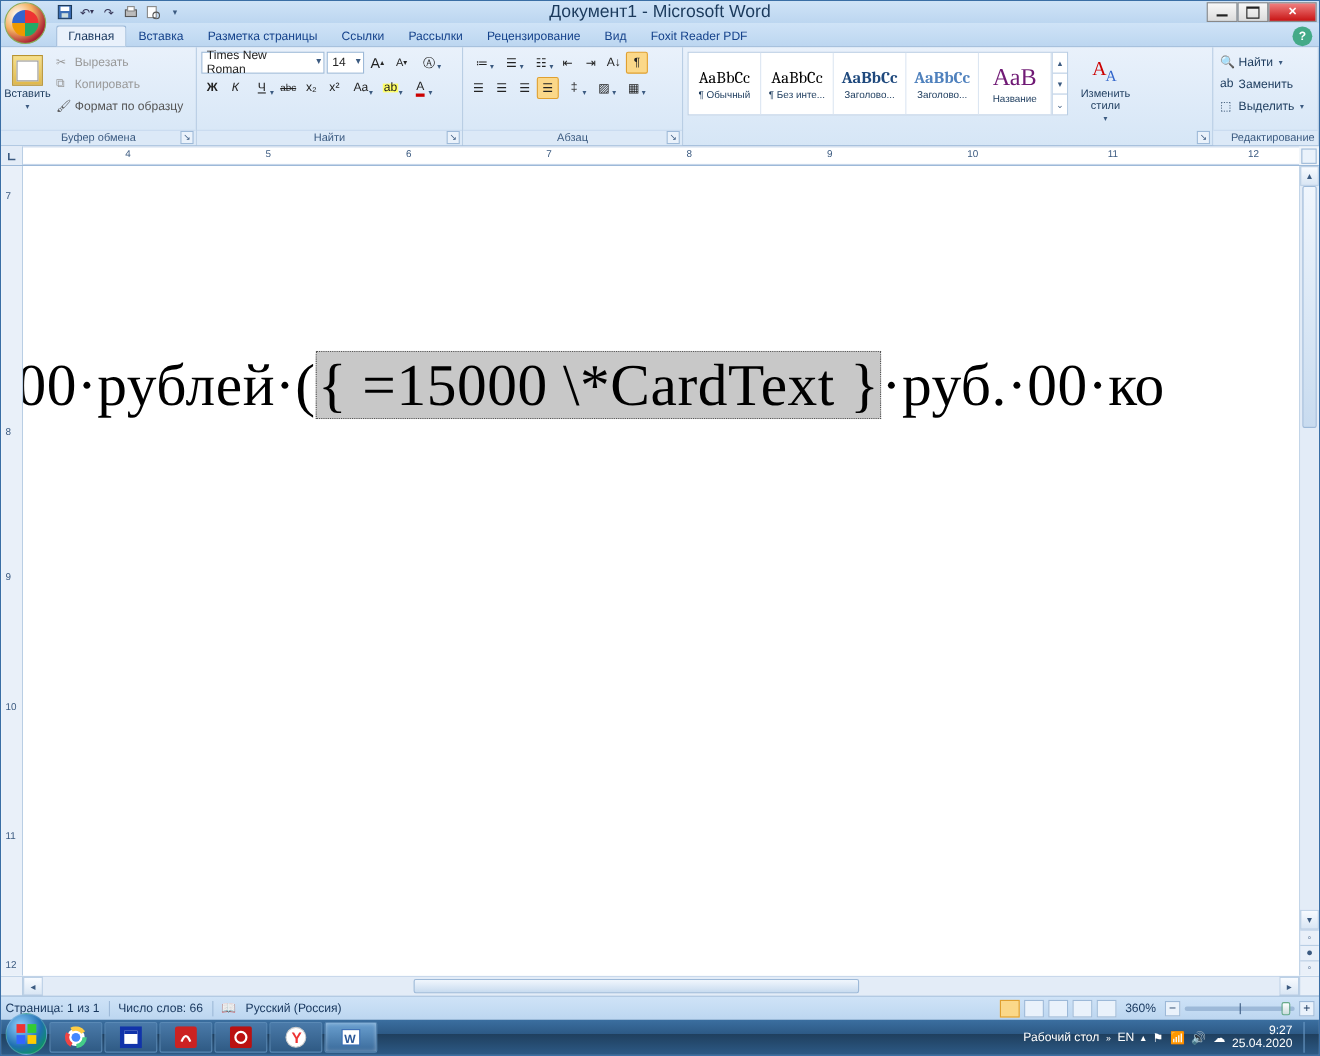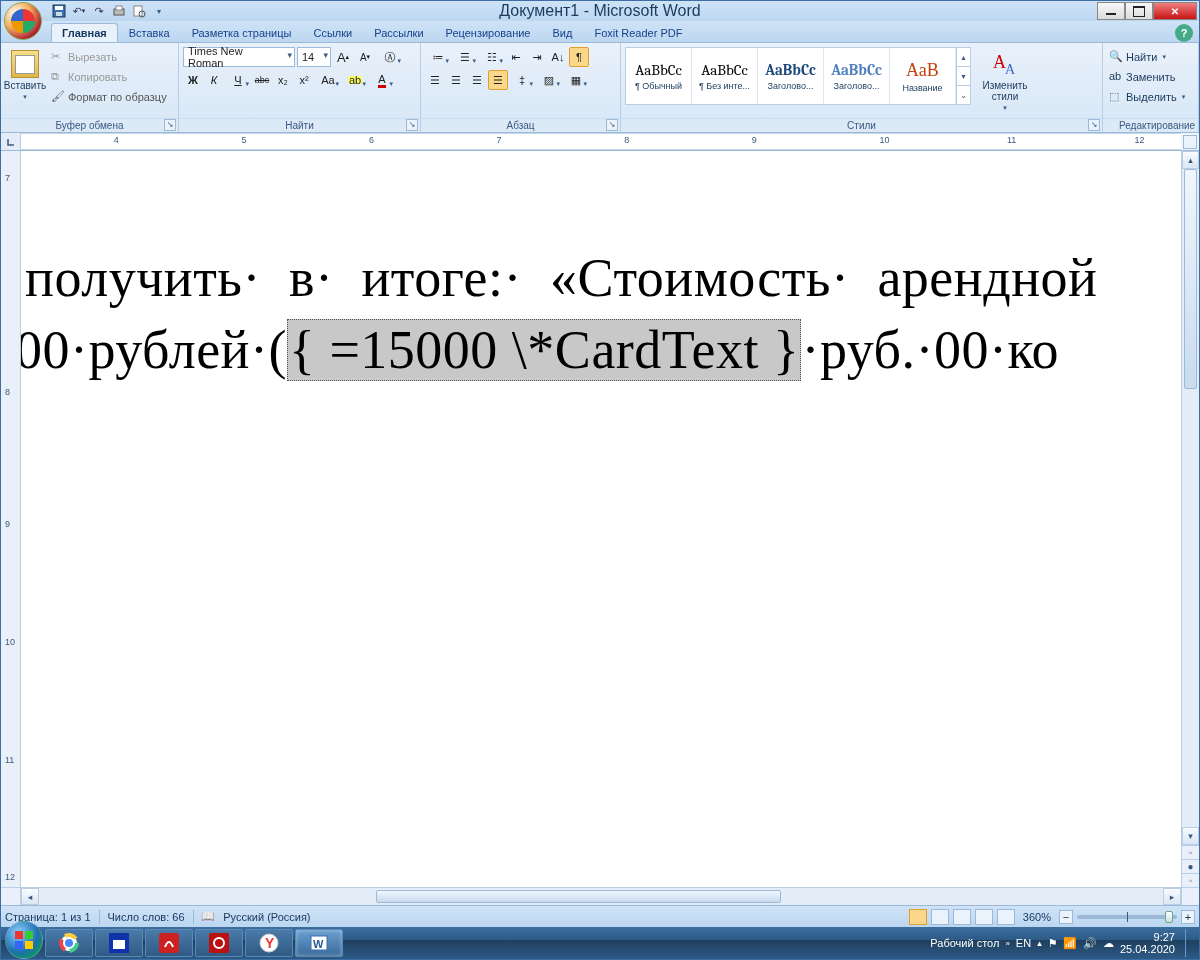--- a/index.html
+++ b/index.html
@@ -20,21 +20,21 @@
   .wbtn { width: 28px; height: 18px; border: 1px solid #888; background: linear-gradient(#f8f8f8,#dcdcdc); display:flex; align-items:center; justify-content:center; font-size:10px; cursor:pointer;}
   .wbtn.min::before{content:""; width:10px; height:2px; background:#222; margin-top:6px;}
   .wbtn.max{ }
   .wbtn.max::before{content:""; width:10px; height:8px; border:1px solid #222; border-top-width:2px;}
   .wbtn.close{ background: linear-gradient(#f08080,#c81414); color:#fff; width:44px;}
   .wbtn.close::before{content:"✕"; font-weight:bold;}
 
   
   .tabs { height: 22px; background: linear-gradient(#cfe3f7,#bcd6f0); display:flex; align-items:flex-end; padding-left:50px; border-bottom:1px solid #9db9d8;}
   .tab { padding: 3px 10px 3px; color:#15428b; cursor:pointer; border:1px solid transparent; border-bottom:none; border-radius:3px 3px 0 0;}
-  .tab.active { background:#e9f1fb; border-color:#9db9d8; color:#17365d; font-weight:bold;}
+  .tab.active { background:#e9f1fb; border-color:#9db9d8; color:#17365d; font-weight:normal;}
   .tabs .help { margin-left:auto; width:18px; height:18px; border-radius:50%; background:#4a8; color:#fff; display:flex; align-items:center; justify-content:center; margin-right:6px; cursor:pointer; font-weight:bold;}
 
   
   .ribbon { height: 90px; background: linear-gradient(#e9f1fb,#d6e6f6); display:flex; border-bottom:1px solid #9db9d8; }
   .group { border-right:1px solid #b9cee4; padding:2px 4px 0; display:flex; flex-direction:column; position:relative; }
   .group-title { font-size:10px; color:#3b5a80; text-align:center; height:14px; line-height:14px; border-top:1px solid #c9dbef; background:#dce9f7; margin:0 -4px; padding:0 16px;}
   .group-body { flex:1; display:flex; align-items:flex-start; gap:4px; padding-top:2px;}
   .launcher { position:absolute; right:2px; bottom:1px; width:12px; height:12px; border:1px solid #9db9d8; font-size:8px; line-height:10px; text-align:center; color:#3b5a80; cursor:pointer; background:#eaf2fb;}
   
   .big-btn { width:40px; display:flex; flex-direction:column; align-items:center; gap:2px; padding:2px; cursor:pointer; border:1px solid transparent; border-radius:3px;}
@@ -301,41 +301,40 @@
             </div>
           <div class="gitem">
               <div class="prev" style="color:#1f497d;font-weight:bold">AaBbCc</div>
               <div class="lbl">Заголово...</div>
             </div>
           <div class="gitem">
               <div class="prev" style="color:#4f81bd;font-weight:bold">AaBbCc</div>
               <div class="lbl">Заголово...</div>
             </div>
           <div class="gitem">
-              <div class="prev" style="color:#c2410c;font-size:18px">АаВ</div>
+              <div class="prev" style="color:#701a75;font-size:22px">АаВ</div>
               <div class="lbl">Название</div>
             </div>
           <div class="gal-scroll">
             <div>▴</div>
             <div>▾</div>
             <div>⌄</div>
           </div>
         </div>
         <div class="big-btn" style="width:56px">
           <div class="big-icon" style="position:relative">
             <svg width="28" height="28">
                 <text x="2" y="18" font-size="18" fill="#c00" font-family="serif">A</text>
                 <text x="14" y="24" font-size="14" fill="#36c" font-family="serif">A</text>
               </svg>
           </div>
           <span style="text-align:center;line-height:11px">Изменить стили</span>
           <span style="font-size:7px;color:#3b5a80">▾</span>
         </div>
       </div>
-      <div class="group-title">Стили</div>
       <div class="launcher">↘</div>
     </div>
 
     <div class="group" style="width:96px">
       <div class="group-body col" style="gap:0">
         <div class="ed-row">
             <span class="ic">🔍</span>
             <span>Найти</span>
           </div>
         <div class="ed-row noarrow">
@@ -375,27 +374,20 @@
     <div class="ruler-v">
       <span class="rt" style="top:3%">7</span>
       <span class="rt" style="top:32%">8</span>
       <span class="rt" style="top:50%">9</span>
       <span class="rt" style="top:66%">10</span>
       <span class="rt" style="top:82%">11</span>
       <span class="rt" style="top:98%">12</span>
     </div>
 
     <div class="page">
-      <div class="docline" style="top:96px">
-        <span>получить</span><span class="dot"></span>&nbsp;
-        <span>в</span><span class="dot"></span>&nbsp;
-        <span>итоге:</span><span class="dot"></span>&nbsp;
-        <span>«Стоимость</span><span class="dot"></span>&nbsp;
-        <span>арендной</span>
-      </div>
       <div class="docline" style="top:168px;left:-20px">
         <span>,00</span><span class="dot"></span><span>рублей</span><span class="dot"></span><span>(</span><span class="fieldcode">{ =15000 \*CardText }</span><span class="dot"></span><span>руб.</span><span class="dot"></span><span>00</span><span class="dot"></span><span>ко</span>
       </div>
     </div>
 
     <div class="scroll-v">
       <div class="arr">▴</div>
       <div class="track">
           <div class="thumb"></div>
         </div>

